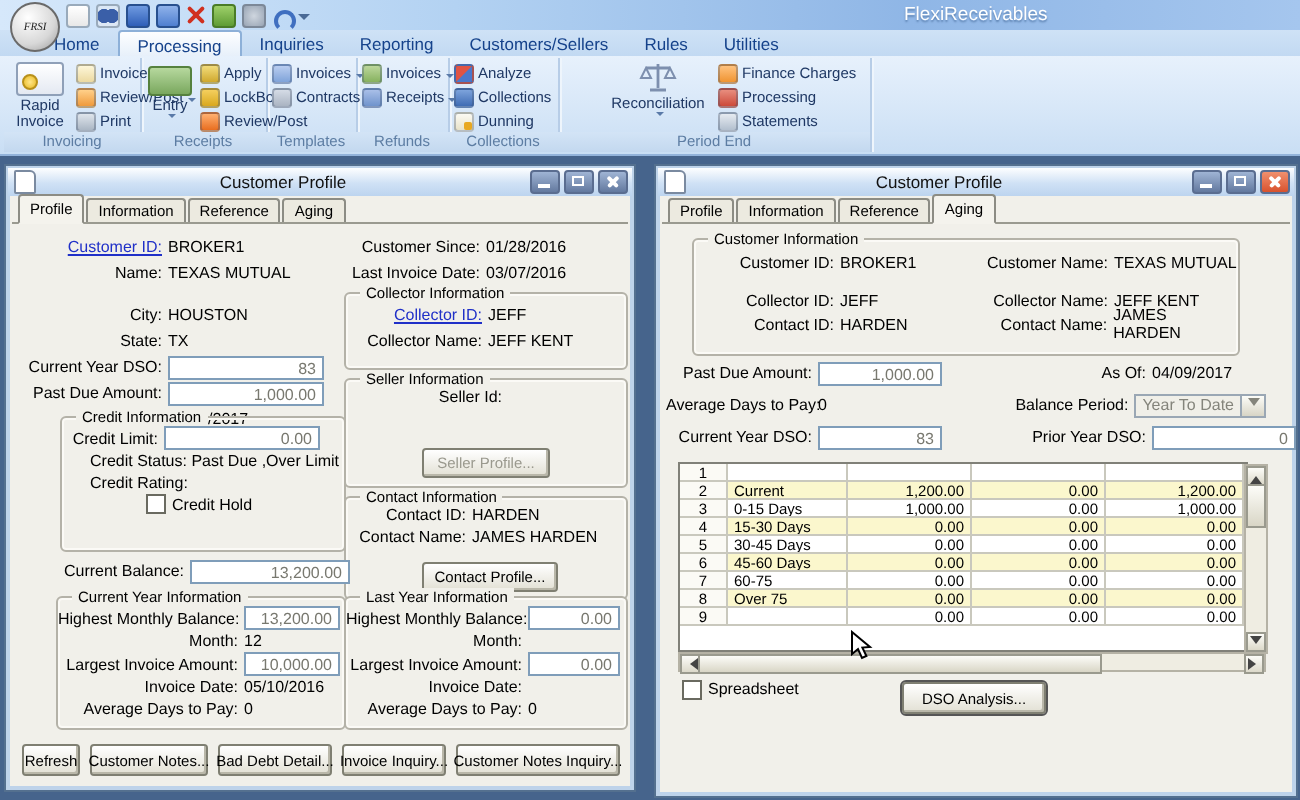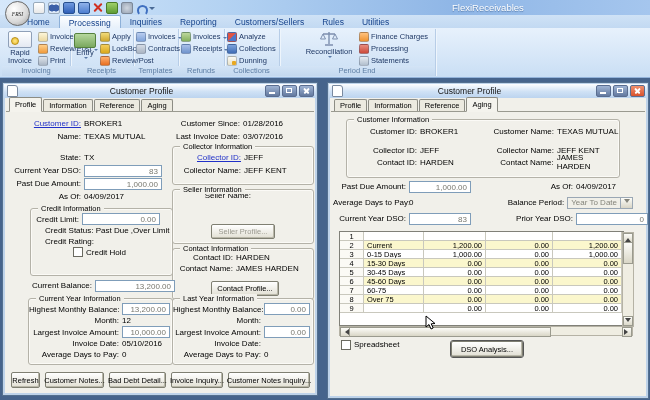--- a/index.html
+++ b/index.html
@@ -324,20 +324,24 @@
         <div class="frow">
             <span class="flab link" style="width:73px">Customer ID:</span>
             <span>BROKER1</span>
           </div>
         <div class="frow">
             <span class="flab" style="width:73px">Name:</span>
             <span>TEXAS MUTUAL</span>
           </div>
         <div style="height:8px"></div>
         <div class="frow">
+            <span class="flab" style="width:73px">City:</span>
+            <span>HOUSTON</span>
+          </div>
+        <div class="frow">
             <span class="flab" style="width:73px">State:</span>
             <span>TX</span>
           </div>
         <div class="frow">
             <span class="flab" style="width:73px">Current Year DSO:</span>
             <span class="tb" style="width:78px">83</span>
           </div>
         <div class="frow">
             <span class="flab" style="width:73px">Past Due Amount:</span>
             <span class="tb" style="width:78px">1,000.00</span>
@@ -366,22 +370,22 @@
             <span>JEFF</span>
           </div>
         <div class="frow">
             <span class="flab" style="width:68px">Collector Name:</span>
             <span>JEFF KENT</span>
           </div>
       </div>
 
       <div class="gb" style="left:166px;top:77px;width:140px;height:53px">
         <span class="gt">Seller Information</span>
-        <div class="frow" style="height:11px">
-            <span class="flab" style="width:78px">Seller Name:</span>
+        <div class="frow" style="margin-top:3px;height:11px">
+            <span class="flab" style="width:78px">Seller Id:</span>
           </div>
         <div class="cbtn disabled" style="position:absolute;left:38px;bottom:4px;width:62px;height:13px">Seller Profile...</div>
       </div>
 
       <div class="gb" style="left:166px;top:136px;width:140px;height:50px">
         <span class="gt">Contact Information</span>
         <div class="frow" style="margin-top:3px;height:11px">
             <span class="flab" style="width:60px">Contact ID:</span>
             <span>HARDEN</span>
           </div>

